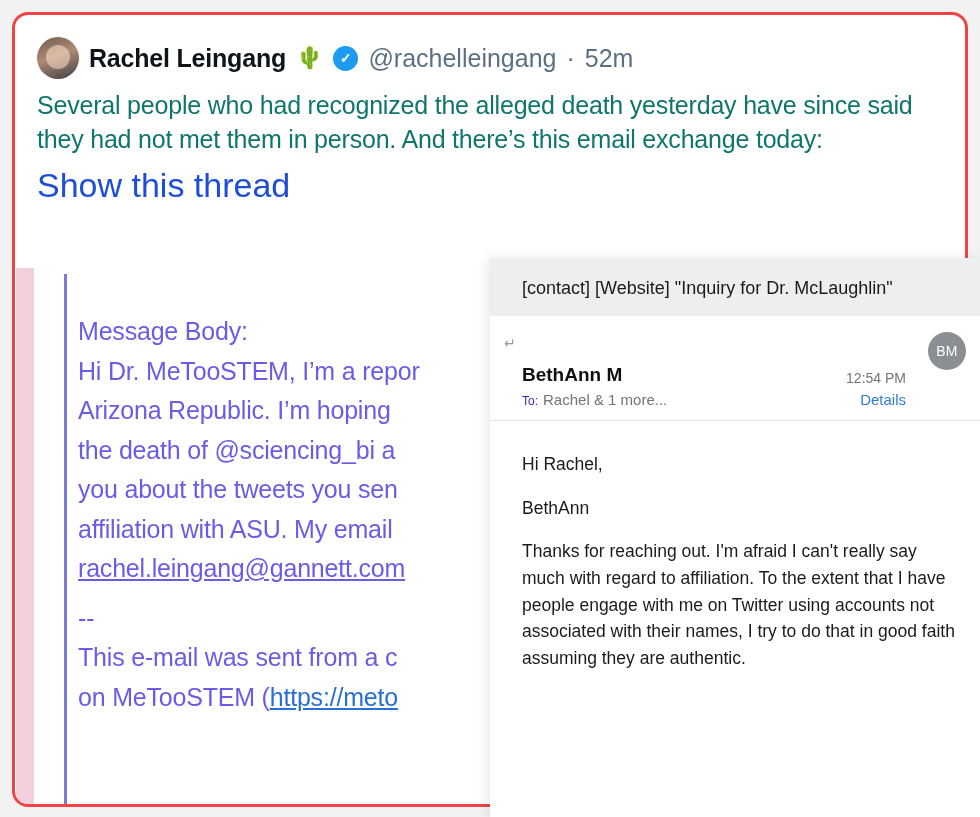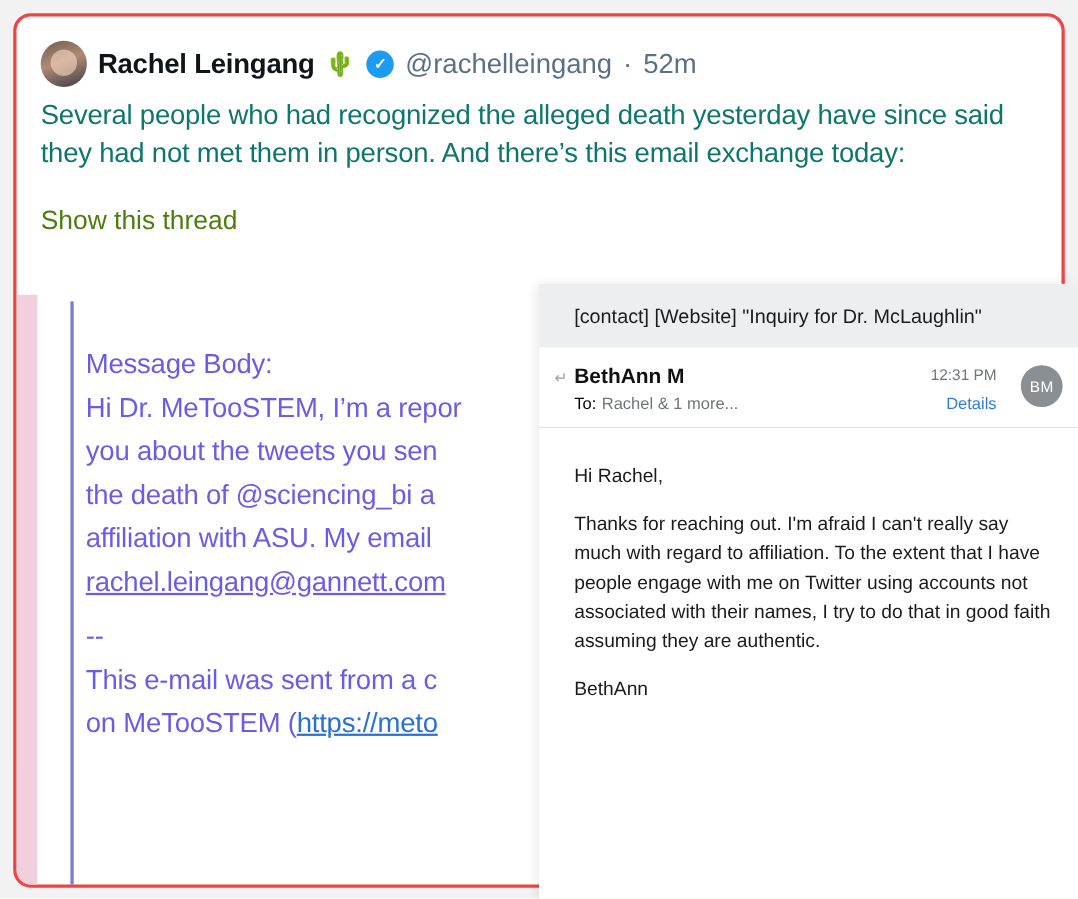--- a/index.html
+++ b/index.html
@@ -108,23 +108,23 @@
 
   .tweet-text {
     margin: 10px 22px 0 22px;
     font-size: 25px;
     line-height: 1.35;
     color: #0f766e;
     letter-spacing: -0.2px;
   }
 
   .show-thread {
-    margin: 30px 22px 0 22px;
-    font-size: 24px;
-    color: #4d7c0f;
+    margin: 9px 22px 0 22px;
+    font-size: 34px;
+    color: #1d4ed8;
     cursor: pointer;
   }
 
   
   .quoted-wrap {
     position: absolute;
     left: 1px;
     top: 253px;
     width: 954px;
     height: 541px;
@@ -202,22 +202,23 @@
   .reply-arrow {
     position: absolute;
     left: 14px;
     top: 19px;
     font-size: 14px;
     color: #9aa0a6;
   }
 
   .sender-row {
     display: flex;
-    align-items: flex-start;
+    align-items: flex-end;
     justify-content: space-between;
+    margin-top: 32px;
   }
 
   .sender-name {
     font-size: 19px;
     font-weight: bold;
     color: #111111;
   }
 
   .email-time {
     font-size: 14px;
@@ -226,22 +227,22 @@
   }
 
   .recipient-row {
     display: flex;
     align-items: baseline;
     justify-content: space-between;
     margin-top: 5px;
   }
 
   .to-label {
-    font-size: 15px;
-    color: #000000;
+    font-size: 12px;
+    color: #4c1d95;
   }
 
   .to-value {
     font-size: 15px;
     color: #70757a;
     margin-left: 5px;
   }
 
   .to-group {
     display: flex;
@@ -304,57 +305,58 @@
 
     <div class="show-thread">Show this thread</div>
 
     <div class="quoted-wrap">
       <div class="pink-bar"></div>
       <div class="quote-line"></div>
 
       <div class="quoted-text">
         <div>Message Body:</div>
         <div>Hi Dr. MeTooSTEM, I’m a repor</div>
+        <div>Arizona Republic. I’m hoping </div>
+        <div>the death of @sciencing_bi a</div>
         <div>you about the tweets you sen</div>
-        <div>the death of @sciencing_bi a</div>
         <div>affiliation with ASU. My email</div>
         <div class="link">rachel.leingang@gannett.com</div>
         <span class="blank-line"></span>
         <div>--</div>
         <div>This e-mail was sent from a c</div>
         <div><span>on MeTooSTEM (</span><span class="bluelink">https://meto</span></div>
       </div>
     </div>
 
   </div>
 
   <div class="email-overlay">
 
     <div class="email-subject-bar">[contact] [Website] "Inquiry for Dr. McLaughlin"</div>
 
     <div class="email-header">
       <div class="reply-arrow">↵</div>
 
       <div class="sender-row">
         <span class="sender-name">BethAnn M</span>
-        <span class="email-time">12:31 PM</span>
+        <span class="email-time">12:54 PM</span>
       </div>
 
       <div class="recipient-row">
         <span class="to-group">
           <span class="to-label">To:</span>
           <span class="to-value">Rachel &amp; 1 more...</span>
         </span>
         <span class="details-link">Details</span>
       </div>
 
       <div class="contact-bubble">BM</div>
     </div>
 
     <div class="email-body">
       <p>Hi Rachel,</p>
+      <p>BethAnn</p>
       <p>Thanks for reaching out. I'm afraid I can't really say much with regard to affiliation. To the extent that I have people engage with me on Twitter using accounts not associated with their names, I try to do that in good faith assuming they are authentic.</p>
-      <p>BethAnn</p>
     </div>
 
   </div>
 
 </div>
 
 </body></html>

